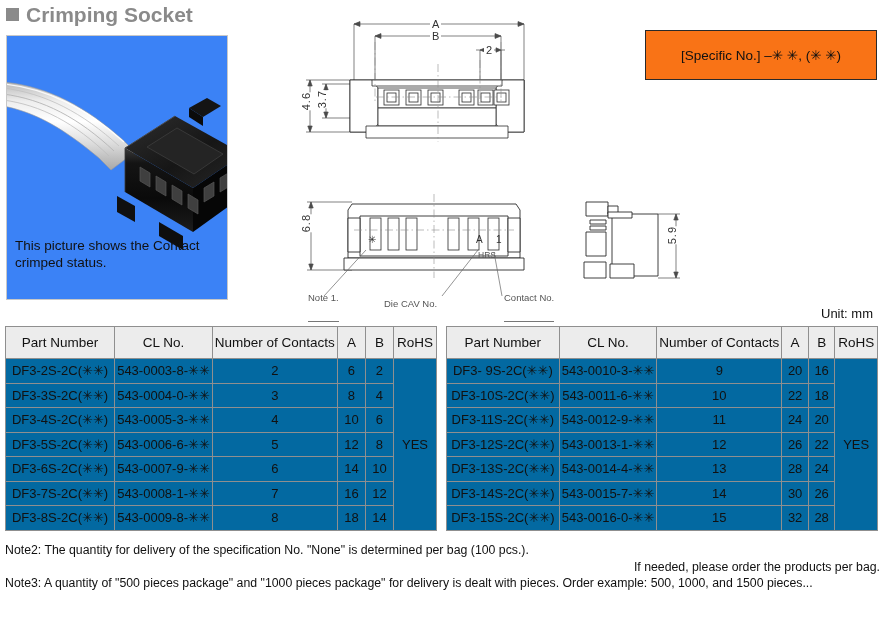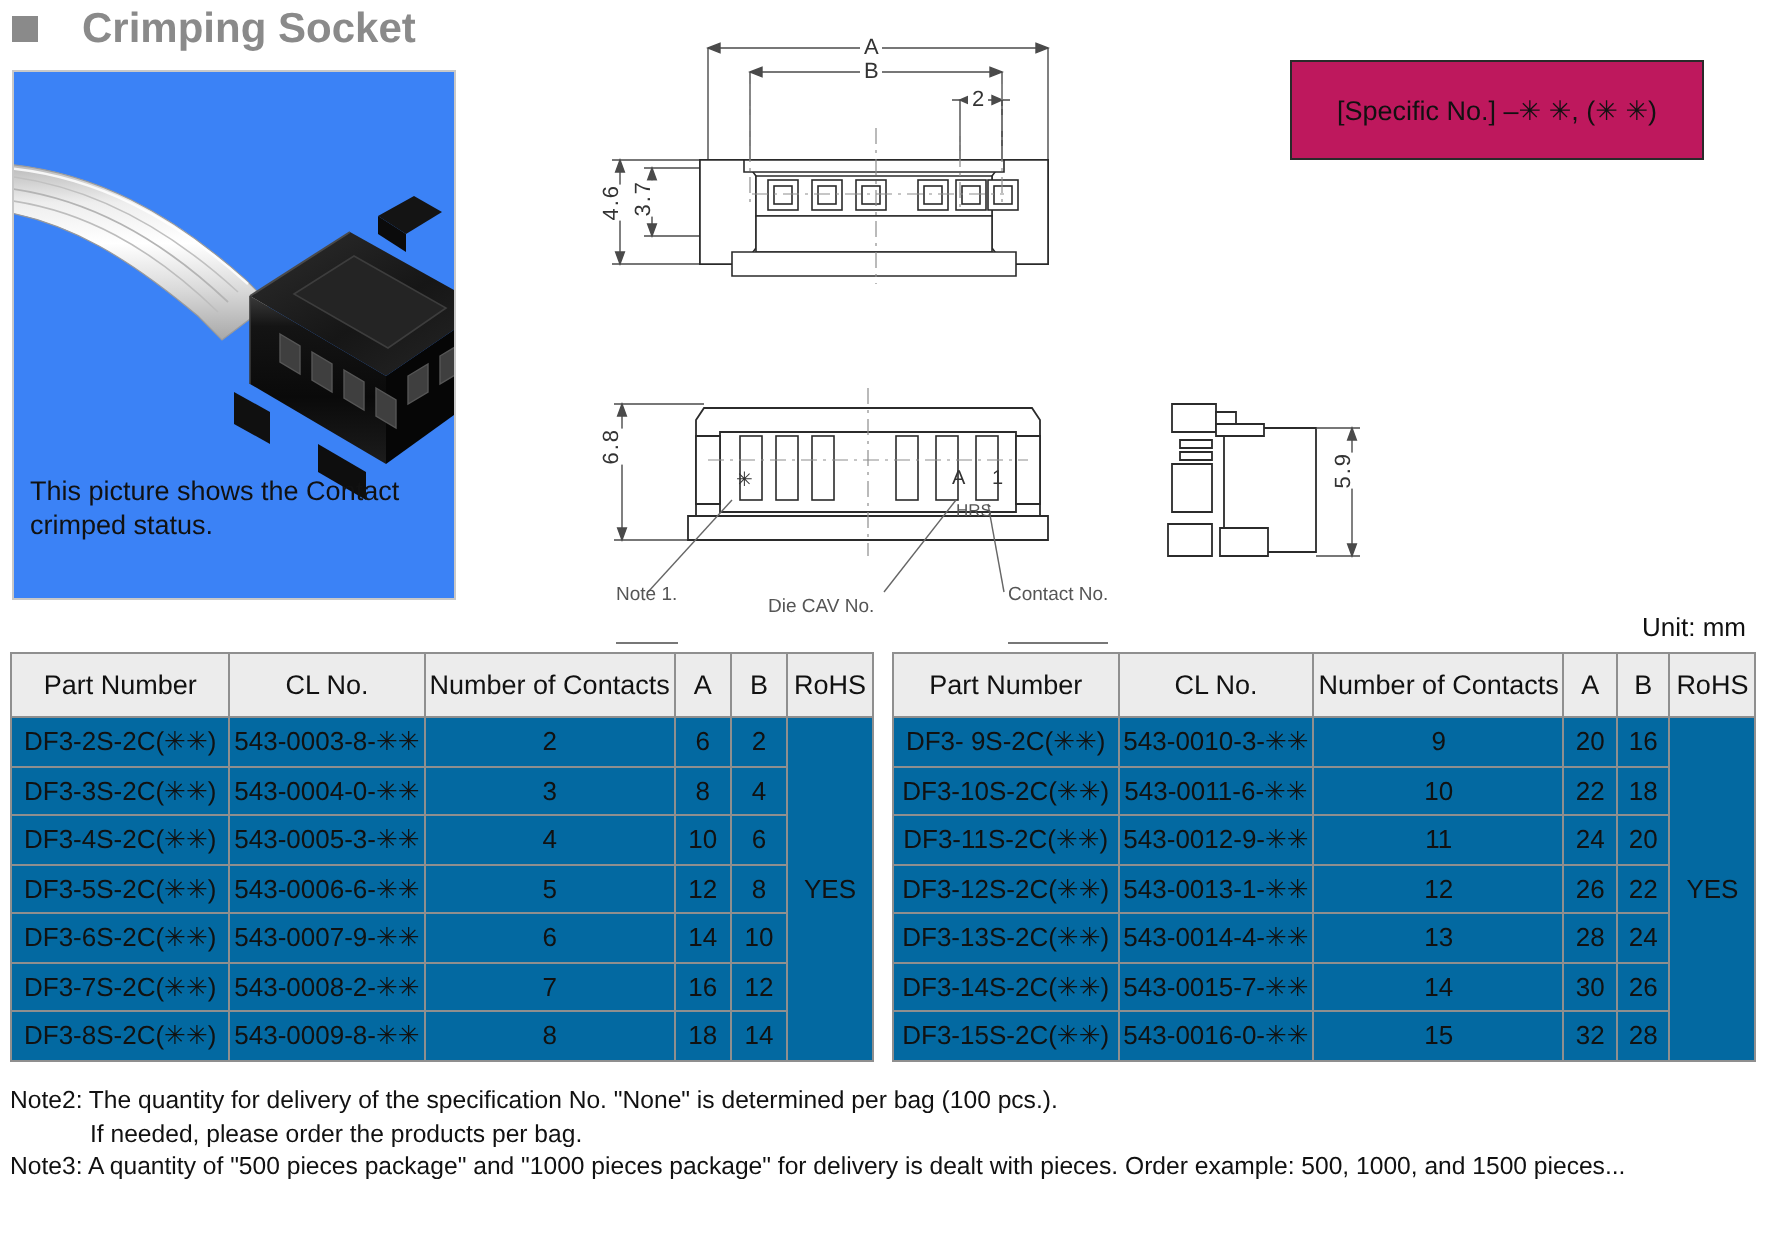--- a/index.html
+++ b/index.html
@@ -11,21 +11,21 @@
     width: 883px; height: 620px;
     position: relative;
     font-family: "Liberation Sans", sans-serif;
     color: #1a1a1a;
     overflow: hidden;
   }
 
   
   #title-bar {
     position: absolute; left: 6px; top: 4px;
-    display: flex; align-items: center; gap: 22px;
+    display: flex; align-items: center; gap: 7px;
   }
   #title-square {
     width: 13px; height: 13px; background: #8a8a8a;
     display: inline-block;
   }
   #title-text {
     font-size: 21px; font-weight: bold; color: #8a8a8a;
     letter-spacing: 0px; line-height: 1;
   }
 
@@ -39,25 +39,25 @@
   }
   #photo-caption {
     position: absolute; left: 8px; bottom: 28px;
     width: 205px;
     font-size: 13.5px; line-height: 17px; color: #111;
   }
 
   
   #spec-box {
     position: absolute; left: 645px; top: 30px;
-    width: 207px; height: 50px;
+    width: 232px; height: 50px;
     border: 1px solid #2a2a2a;
     display: flex; flex-direction: column;
     align-items: center; justify-content: center;
-    background: #be185d;
+    background: #f97316;
   }
   .spec-line { font-size: 13.5px; line-height: 21px; color: #111; }
 
   
   .drawing { position: absolute; }
   .dim-label {
     position: absolute; font-size: 11px; color: #333;
     font-family: "Liberation Sans", sans-serif;
     background: #fff; padding: 0 2px;
   }
@@ -114,21 +114,21 @@
   .t-col-rohs  { width: 46px; }
 
   
   #notes {
     position: absolute; left: 5px; top: 542px; width: 875px;
   }
   .note-line {
     font-size: 12.3px; line-height: 16.5px; color: #111;
     white-space: nowrap;
   }
-  .note-indent { padding-left: 40px; }
+  .note-indent { padding-left: 40px; text-align: right; }
 </style>
 </head>
 <body>
 
 <div id="title-bar">
   <span id="title-square"></span>
   <span id="title-text">Crimping Socket</span>
 </div>
 
 <div id="photo-panel">
@@ -415,21 +415,21 @@
       </tr>
       <tr>
         <td>DF3-6S-2C(✳✳)</td>
         <td class="cl-no">543-0007-9-✳✳</td>
         <td>6</td>
         <td>14</td>
         <td>10</td>
       </tr>
       <tr>
         <td>DF3-7S-2C(✳✳)</td>
-        <td class="cl-no">543-0008-2-✳✳</td>
+        <td class="cl-no">543-0008-1-✳✳</td>
         <td>7</td>
         <td>16</td>
         <td>12</td>
       </tr>
       <tr>
         <td>DF3-8S-2C(✳✳)</td>
         <td class="cl-no">543-0009-8-✳✳</td>
         <td>8</td>
         <td>18</td>
         <td>14</td>

